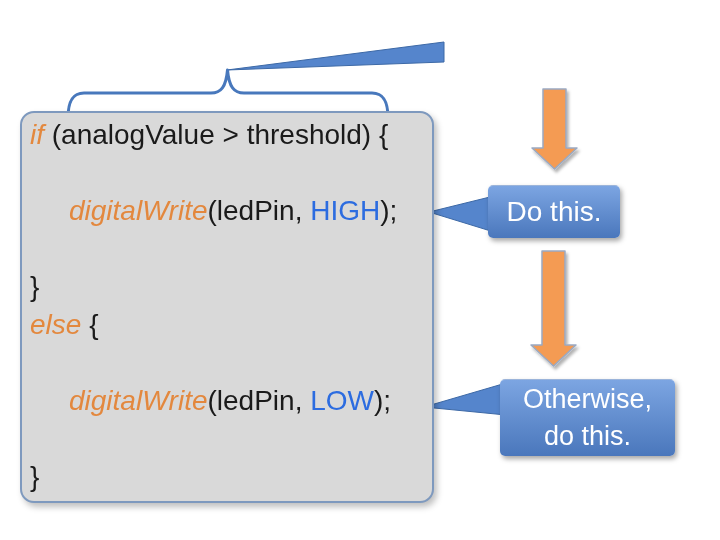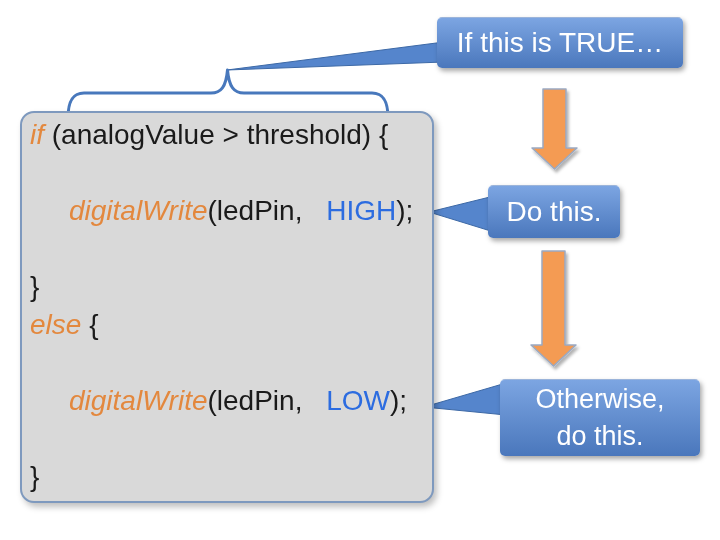--- a/index.html
+++ b/index.html
@@ -28,39 +28,39 @@
   }
   .code-lines {
     padding: 3px 0 0 8px;
     font-size: 28px;
     line-height: 38px;
     color: var(--code-text);
     white-space: pre;
   }
   .code-line.indent { padding-left: 39px; }
   .seg-orange  { color: var(--keyword-orange); font-style: italic; }
-  .seg-blue    { color: var(--keyword-blue); margin-left: 16px; }
+  .seg-blue    { color: var(--keyword-blue); }
   .seg-default { color: var(--code-text); margin-top: 17px; }
   .callout {
     position: absolute;
     box-sizing: border-box;
     display: flex;
     flex-direction: column;
     align-items: center;
     justify-content: center;
     text-align: center;
     background: linear-gradient(180deg, var(--callout-top) 0%, var(--callout-bottom) 100%);
     border-top: 1px solid rgba(255,255,255,0.45);
     border-radius: 5px;
     color: var(--callout-text);
     box-shadow: 2px 3px 5px rgba(0,0,0,0.35);
   }
   .callout-if-true   { left:437px; top:17px;  width:246px; height:51px; font-size:28px; }
   .callout-do-this   { left:488px; top:185px; width:132px; height:53px; font-size:28px; }
-  .callout-otherwise { left:500px; top:379px; width:200px; height:77px; font-size:27px; line-height:37px; }
+  .callout-otherwise { left:500px; top:379px; width:175px; height:77px; font-size:27px; line-height:37px; }
 </style>
 </head>
 <body>
 
 <div class="slide">
 
   <svg class="layer" viewBox="0 0 720 540" xmlns="http://www.w3.org/2000/svg">
     <defs>
       <filter id="softShadow" x="-20%" y="-20%" width="150%" height="150%">
         <feDropShadow dx="2" dy="3" stdDeviation="1.5" flood-opacity="0.3"></feDropShadow>
@@ -81,23 +81,20 @@
 
     <polygon points="543,89 566,89 566,148 577,148 554.5,169 532,148 543,148" stroke-width="1.5" stroke-linejoin="round" filter="url(#softShadow)" fill="#F49B52" stroke="#9AA9C2"></polygon>
 
     <polygon points="542,251 565,251 565,345 576,345 553.5,366 531,345 542,345" stroke-width="1.5" stroke-linejoin="round" filter="url(#softShadow)" fill="#F49B52" stroke="#9AA9C2"></polygon>
   </svg>
 
   <div class="code-box">
     <div class="code-lines"><div class="code-line"><span class="seg-orange">if</span><span class="seg-default"> (analogValue &gt; threshold) {</span></div><div class="code-line">&nbsp;</div><div class="code-line indent"><span class="seg-orange">digitalWrite</span><span class="seg-default">(ledPin, </span><span class="seg-blue">HIGH</span><span class="seg-default">);</span></div><div class="code-line">&nbsp;</div><div class="code-line"><span class="seg-default">}</span></div><div class="code-line"><span class="seg-orange">else</span><span class="seg-default"> {</span></div><div class="code-line">&nbsp;</div><div class="code-line indent"><span class="seg-orange">digitalWrite</span><span class="seg-default">(ledPin, </span><span class="seg-blue">LOW</span><span class="seg-default">);</span></div><div class="code-line">&nbsp;</div><div class="code-line"><span class="seg-default">}</span></div></div>
   </div>
 
-  <div class="callout callout-if-true">
-    <span>If this is TRUE…</span>
-  </div>
 
   <div class="callout callout-do-this">
     <span>Do this.</span>
   </div>
 
   <div class="callout callout-otherwise">
     <span>Otherwise,</span>
     <span>do this.</span>
   </div>
 

